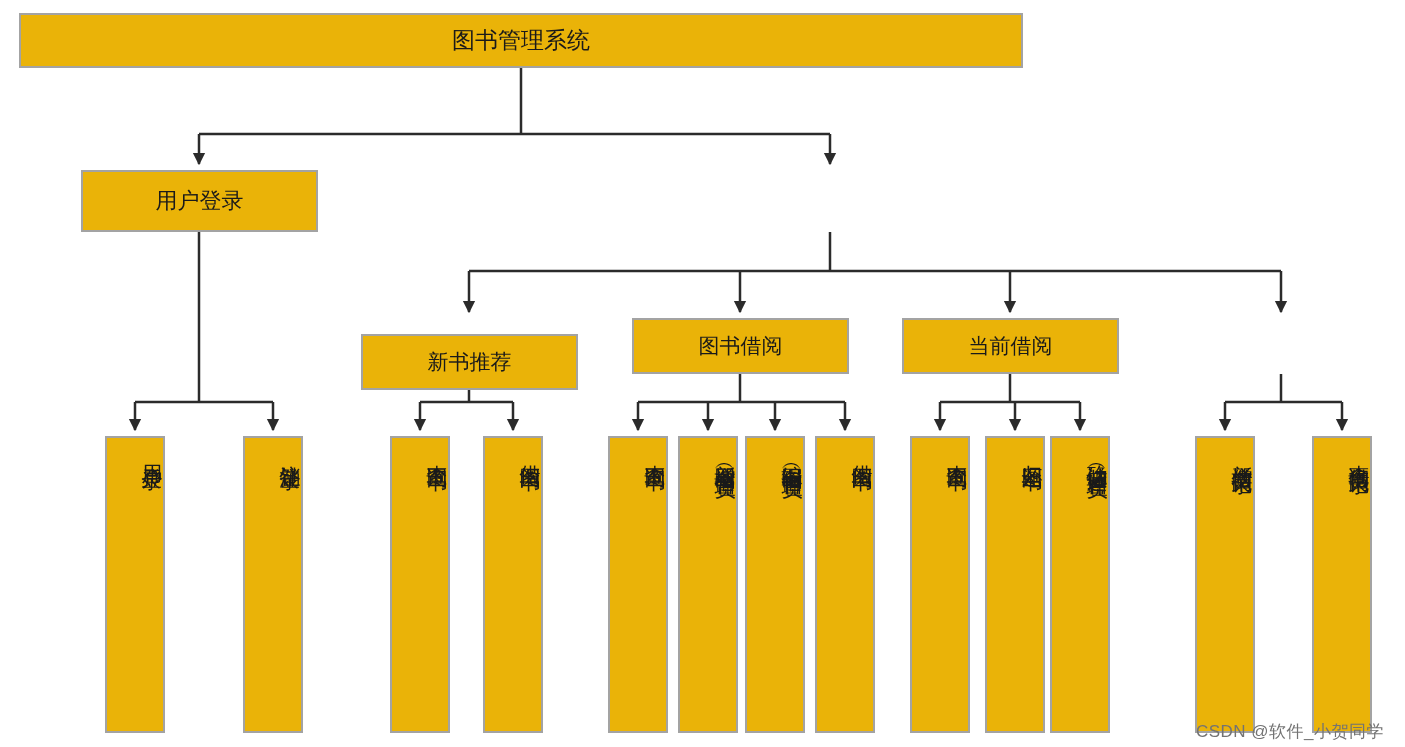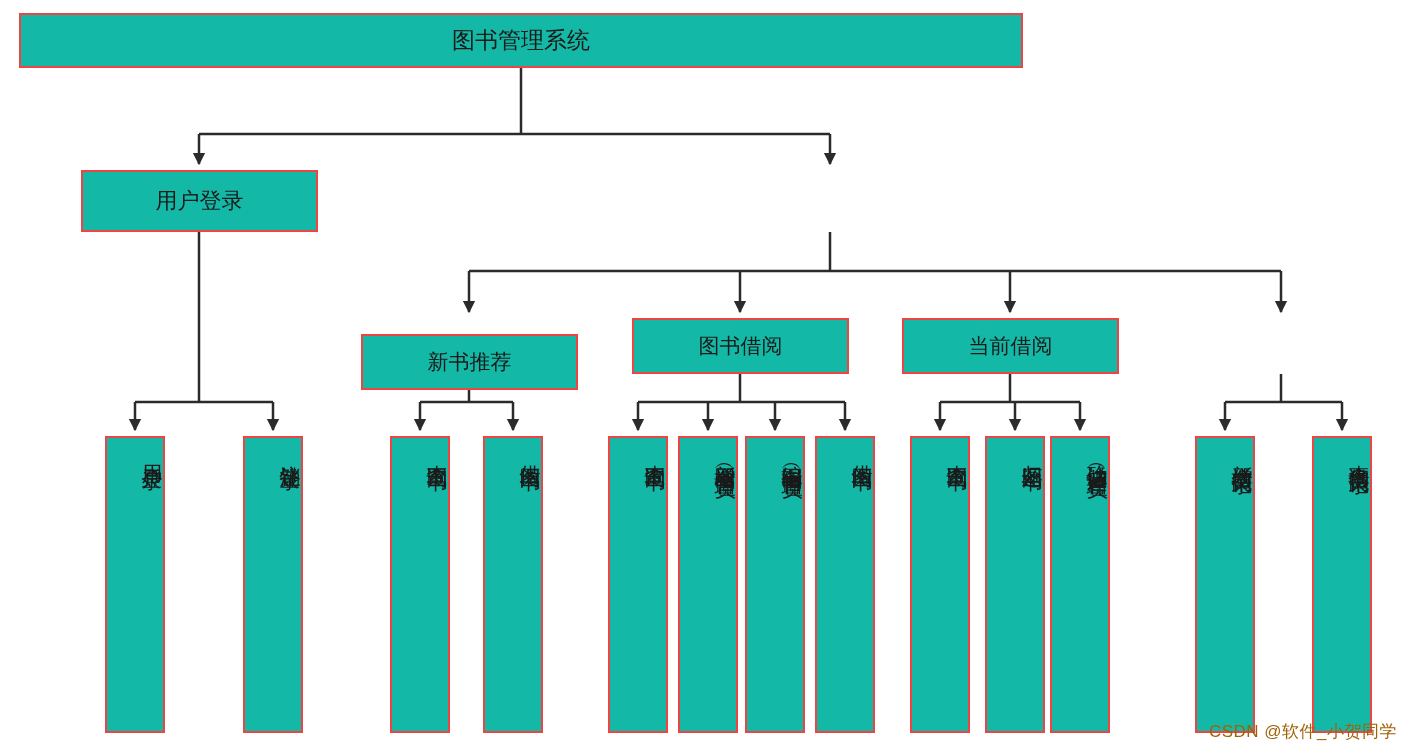--- a/index.html
+++ b/index.html
@@ -20,22 +20,22 @@
   .svg-layer {
     position: absolute;
     left: 0;
     top: 0;
     width: 1405px;
     height: 747px;
   }
   .node {
     position: absolute;
     box-sizing: border-box;
-    border: 2px solid #ef4444;
-    background: #14b8a6;
+    border: 2px solid #a3a3a3;
+    background: #eab308;
     display: flex;
     align-items: center;
     justify-content: center;
     color: #1a1a1a;
     z-index: 3;
   }
   .node.root {
     font-size: 23px;
   }
   .node.lvl2 {
@@ -56,24 +56,24 @@
   }
   .node.leaf .leaf-text {
     writing-mode: vertical-rl;
     text-orientation: upright;
     display: block;
     width: 100%;
     text-align: left;
   }
   .watermark {
     position: absolute;
-    right: 8px;
+    right: 21px;
     bottom: 4px;
     font-size: 17px;
-    color: #a16207;
+    color: #737373;
     z-index: 5;
     white-space: nowrap;
     letter-spacing: 0.5px;
   }
 </style>
 </head>
 <body>
 
 <div id="canvas">
 

